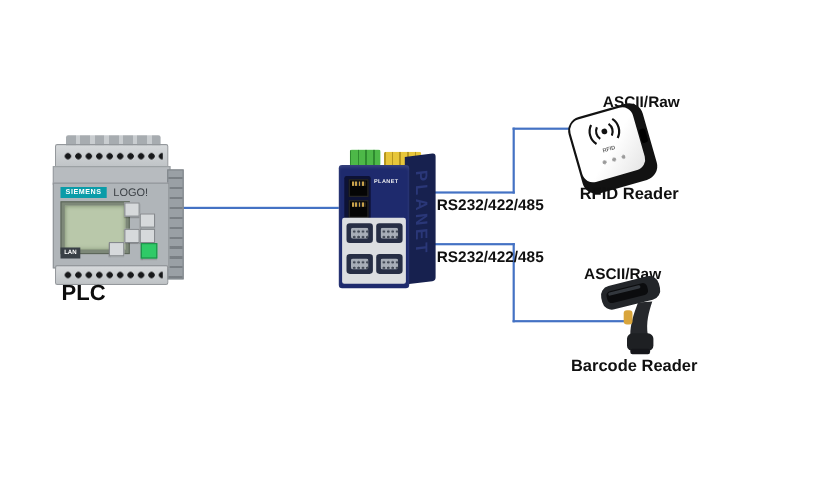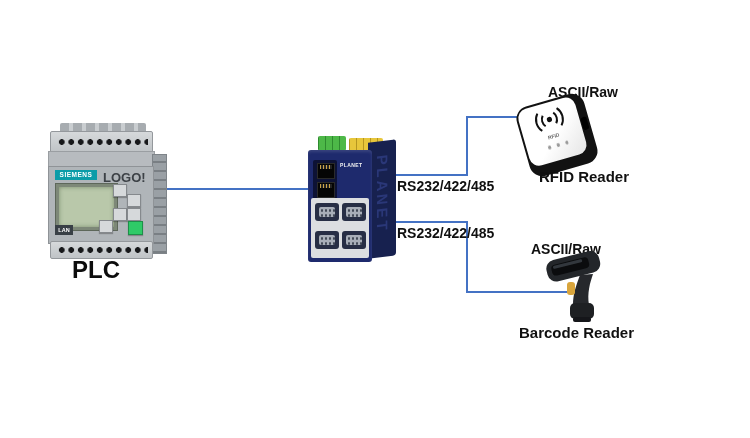--- a/index.html
+++ b/index.html
@@ -21,31 +21,31 @@
   .plc-term.bottom{top:118px;height:16px;}
   .plc-dots{position:absolute;left:6px;right:4px;top:50%;height:8px;transform:translateY(-50%);
     background-image:radial-gradient(circle,#17181a 2.6px,transparent 3.1px);
     background-size:9.5px 8px;background-position:0 center;background-repeat:repeat-x;}
   .plc-mid{position:absolute;left:0;top:28px;width:105px;height:15px;background:#b7bbbf;border:1px solid #9a9ea2;}
   .plc-face{position:absolute;left:0;top:43px;width:104px;height:76px;background:#b0b5b9;border:1px solid #8f9397;}
   .plc-din{position:absolute;left:104px;top:31px;width:13px;height:98px;background:#9aa0a5;border:1px solid #7e8489;
     background-image:repeating-linear-gradient(0deg,rgba(60,65,70,.35) 0 2px,transparent 2px 9px);}
   .siemens-badge{position:absolute;left:6px;top:3px;width:42px;height:10px;background:var(--siemens-teal,#0b9ca8);
     color:#fff;font-size:6.5px;font-weight:bold;letter-spacing:.5px;text-align:center;line-height:10px;}
-  .logo-text{position:absolute;left:54px;top:3px;color:#3c4146;font-size:13px;font-weight:bold;}
+  .logo-text{position:absolute;left:54px;top:3px;color:#3c4146;font-size:10px;font-weight:normal;}
   .plc-lcd{position:absolute;left:6px;top:16px;width:55px;height:40px;background:#7d8878;
     border:1px solid #5d675a;padding:3px;}
   .plc-lcd-inner{width:100%;height:100%;background:var(--lcd-screen,#b9c8aa);
     box-shadow:inset 0 0 4px rgba(60,80,50,.5);}
   .plc-lan{position:absolute;left:6px;top:58px;width:18px;height:10px;background:#394046;color:#fff;
     font-size:5.5px;font-weight:bold;text-align:center;line-height:10px;}
   .plc-key{position:absolute;width:12px;height:11px;background:#d6d9db;border:1px solid #85898d;
     box-shadow:0 1px 1px rgba(0,0,0,.25);}
   .plc-key.g{background:var(--ok-button,#2fca67);border-color:#1d8f49;width:13px;height:12px;}
-  .plc-title{position:absolute;left:72px;top:256px;font-size:24px;font-weight:bold;color:#0c0c0c;}
+  .plc-title{position:absolute;left:56px;top:256px;font-size:20px;font-weight:bold;color:#0c0c0c;}
   
   .srv{position:absolute;left:308px;top:136px;width:88px;height:128px;}
   .srv-term{position:absolute;height:15px;border-radius:2px;}
   .srv-term.green{left:10px;top:0;width:28px;background:var(--terminal-green,#4db848);
     background-image:repeating-linear-gradient(90deg,rgba(0,70,10,.4) 0 1.5px,transparent 1.5px 7px);}
   .srv-term.yellow{left:41px;top:2px;width:34px;background:var(--terminal-yellow,#e7c63b);
     background-image:repeating-linear-gradient(90deg,rgba(120,90,0,.45) 0 1.5px,transparent 1.5px 7px);}
   .srv-side{position:absolute;left:60px;top:5px;width:28px;height:116px;background:var(--server-side,#17214f);
     transform:skewY(-7deg);border-radius:0 3px 3px 0;}
   .srv-watermark{position:absolute;left:6px;top:14px;writing-mode:vertical-rl;color:#3a4a9a;opacity:.55;
@@ -158,21 +158,21 @@
         <path d="M16.5 7.5 A8.5 8.5 0 0 0 16.5 18.5" stroke="#111" stroke-width="2" fill="none"></path>
         <path d="M12 4 A13.5 13.5 0 0 0 12 22" stroke="#111" stroke-width="2" fill="none"></path>
         <path d="M27.5 7.5 A8.5 8.5 0 0 1 27.5 18.5" stroke="#111" stroke-width="2" fill="none"></path>
         <path d="M32 4 A13.5 13.5 0 0 1 32 22" stroke="#111" stroke-width="2" fill="none"></path>
       </svg>
       <div class="rfid-face-text">RFID</div>
       <div class="rfid-leds"></div>
     </div>
     <div class="rfid-btn"></div>
   </div>
-  <div class="device-label" style="left:527px;top:168px;margin-left:12px;">RFID Reader</div>
+  <div class="device-label" style="left:527px;top:168px;">RFID Reader</div>
 
   <div class="proto-label" style="left:531px;top:241px;">ASCII/Raw</div>
   <div class="scanner">
     <svg width="80" height="78" viewBox="0 0 80 78">
       <g transform="rotate(-14 34 17)">
         <rect x="6" y="7" width="54" height="22" rx="9" fill="#23262a"></rect>
         <rect x="11" y="12" width="38" height="11" rx="4" fill="#0b0c0e"></rect>
         <rect x="13" y="13" width="30" height="3" rx="1.5" fill="#3a3f45" opacity="0.85"></rect>
       </g>
       <path d="M40 27 C36 38 33 46 33 57 L49 57 C47 45 50 35 53 26 Z" fill="#26282c"></path>

